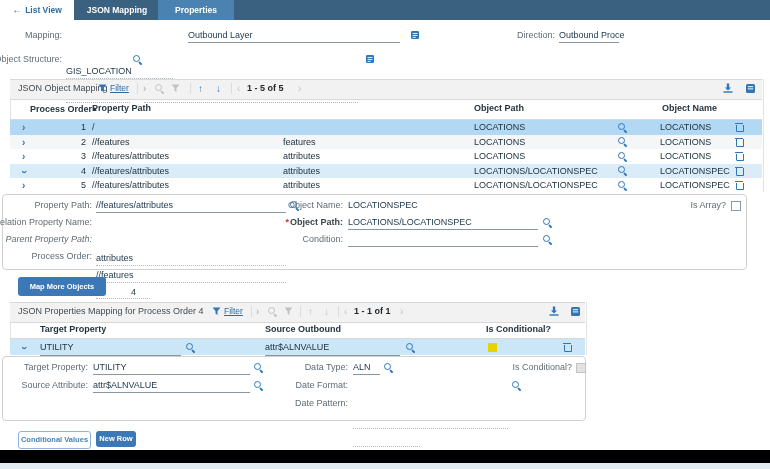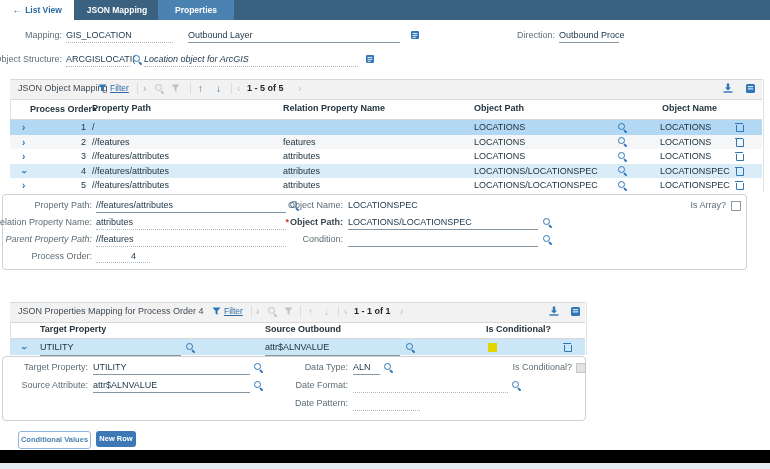--- a/index.html
+++ b/index.html
@@ -11,21 +11,21 @@
            font-size:8.5px;font-weight:bold;line-height:20px;text-align:center;cursor:pointer;}
   .backtab .arrow{margin-right:3px;font-size:10px;}
   .tab{position:absolute;top:0;height:20px;line-height:20px;color:#fff;font-size:8.5px;
        font-weight:bold;text-align:center;cursor:pointer;}
   .tab.jm{left:76px;width:82px;}
   .tab.props{left:158px;width:76px;background:#4a82b2;}
   
   .lbl{position:absolute;font-size:9px;color:#5f6d76;white-space:nowrap;line-height:13px;height:13px;padding-left:40px;}
   .val{position:absolute;font-size:9px;color:#1d3649;white-space:nowrap;line-height:13px;height:13px;}
   .us{border-bottom:1px solid #8696a2;}
-  .ud{border-bottom:1px dotted #aebac2;}
+  .ud{border-bottom:1px dotted #aebac2;margin-top:36px;}
   .req{font-weight:bold;color:#39454d;}
   .star{color:#c0392b;font-weight:bold;margin-right:1px;}
   
   .tbar{position:absolute;background:#f2f2f3;border-top:1px solid #d8d8d8;border-bottom:1px solid #d8d8d8;}
   .tb-title{position:absolute;font-size:9px;font-weight:normal;color:#404b53;line-height:19px;white-space:nowrap;}
   .link{position:absolute;color:#2d6ca2;text-decoration:underline;font-size:8.5px;line-height:19px;cursor:pointer;}
   .pag{position:absolute;font-size:9px;font-weight:bold;color:#21272a;line-height:19px;white-space:nowrap;}
   .arrbtn{position:absolute;font-size:10px;line-height:19px;color:#2e76b8;cursor:pointer;}
   .arrbtn.dis{color:#c2c2c2;cursor:default;}
   .sep{position:absolute;width:1px;height:11px;background:#dcdcdc;}
@@ -144,21 +144,20 @@
   <span class="icon" style="left:746px;top:84px;">
     <svg width="9" height="9" viewBox="0 0 9 9">
         <rect width="9" height="9" rx="1.5" fill="#2e76b8"></rect>
         <rect x="1.8" y="2.2" width="5.4" height="1" fill="#fff"></rect>
         <rect x="1.8" y="4.4" width="5.4" height="1" fill="#fff"></rect>
       </svg>
   </span>
 
   <span class="hcell" style="left:30px;top:98px;width:58px;text-align:right;"><span>Process Order</span><span class="sorticon">▴</span></span>
   <span class="hcell" style="left:92px;top:98px;">Property Path</span>
-  <span class="hcell" style="left:283px;top:98px;">Relation Property Name</span>
   <span class="hcell" style="left:474px;top:98px;">Object Path</span>
   <span class="hcell" style="left:662px;top:98px;">Object Name</span>
   <div style="position:absolute;left:10px;top:119px;width:752px;height:1px;background:#d8d8d8;"></div>
 
   <div class="trow sel" style="top:120px;">
     <span class="chev" style="left:12px;top:1px;"></span>
     <span class="cell" style="left:20px;width:56px;text-align:right;">1</span>
     <span class="cell" style="left:82px;">/</span>
     <span class="cell" style="left:273px;"></span>
     <span class="cell" style="left:464px;width:137px;">LOCATIONS</span>
@@ -224,20 +223,21 @@
 
   <span class="lbl" style="right:678px;top:233px;font-style:italic;">Parent Property Path:</span>
   <span class="val ud" style="left:96px;top:233px;width:190px;">//features</span>
   <span class="lbl" style="right:427px;top:233px;">Condition:</span>
   <span class="val us" style="left:348px;top:233px;width:190px;"></span>
   <span class="mag" style="left:543px;top:235px;"></span>
 
   <span class="lbl" style="right:678px;top:250px;">Process Order:</span>
   <span class="val ud" style="left:96px;top:250px;width:54px;text-align:right;padding-right:14px;box-sizing:border-box;">4</span>
 
+  <div class="btn-solid" style="left:18px;top:277px;width:88px;height:19px;line-height:19px;">Map More Objects</div>
 
   <div class="panel" style="left:10px;top:302px;width:575px;height:53px;"></div>
   <div class="tbar" style="left:10px;top:302px;width:575px;height:19px;"></div>
   <span class="tb-title" style="left:18px;top:302px;">JSON Properties Mapping for Process Order 4</span>
   <span class="icon" style="left:212px;top:307px;">
     <svg width="9" height="9" viewBox="0 0 9 9">
         <path d="M0.5 0.5 H8.5 L5.5 4 V8 L3.5 6.5 V4 Z" fill="#2e76b8"></path>
       </svg>
   </span>
   <span class="link" style="left:224px;top:302px;">Filter</span>

